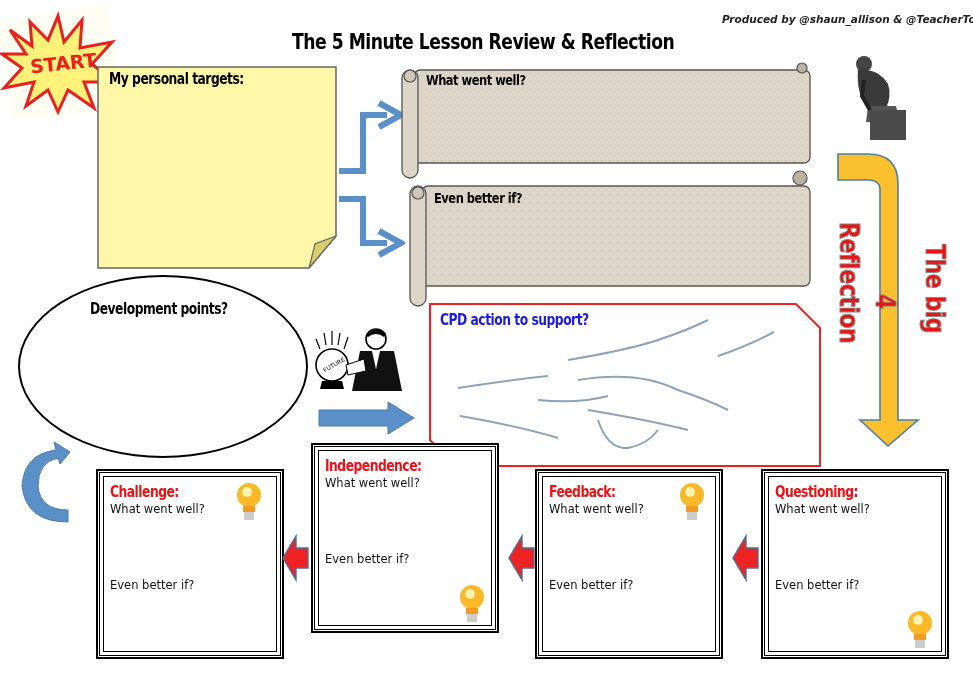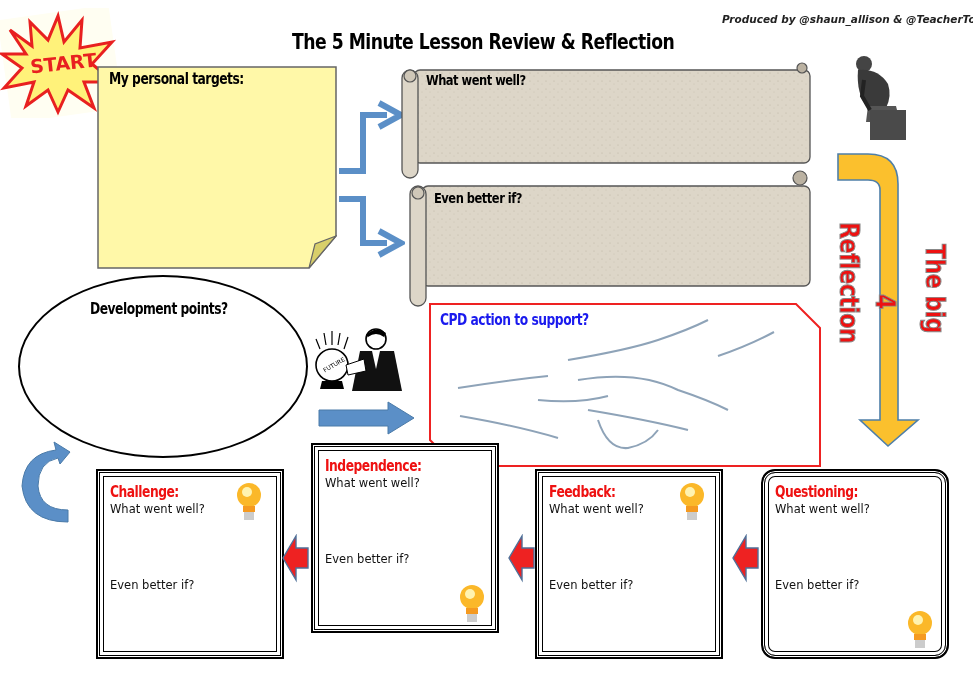--- a/index.html
+++ b/index.html
@@ -162,21 +162,21 @@
   <div class="card-q1">What went well?</div>
   <div class="card-q2">Even better if?</div>
   <svg class="bulb" style="left:138px;top:8px;" viewBox="0 0 30 44">
     <circle cx="15" cy="14" r="12" fill="#fbb829"></circle>
       <circle cx="13" cy="11" r="5" fill="#fff3b0"></circle>
     <rect x="9" y="25" width="12" height="6" fill="#f59a20"></rect>
       <rect x="10" y="31" width="10" height="8" fill="#ccc"></rect>
   </svg>
 </div>
 
-<div class="abs card" style="left:762px;top:470px;border-radius:13px;">
+<div class="abs card" style="left:762px;top:470px;">
   <div class="card-title impact">Questioning:</div>
   <div class="card-q1">What went well?</div>
   <div class="card-q2">Even better if?</div>
   <svg class="bulb" style="left:140px;top:136px;" viewBox="0 0 30 44">
     <circle cx="15" cy="14" r="12" fill="#fbb829"></circle>
       <circle cx="13" cy="11" r="5" fill="#fff3b0"></circle>
     <rect x="9" y="25" width="12" height="6" fill="#f59a20"></rect>
       <rect x="10" y="31" width="10" height="8" fill="#ccc"></rect>
   </svg>
 </div>

